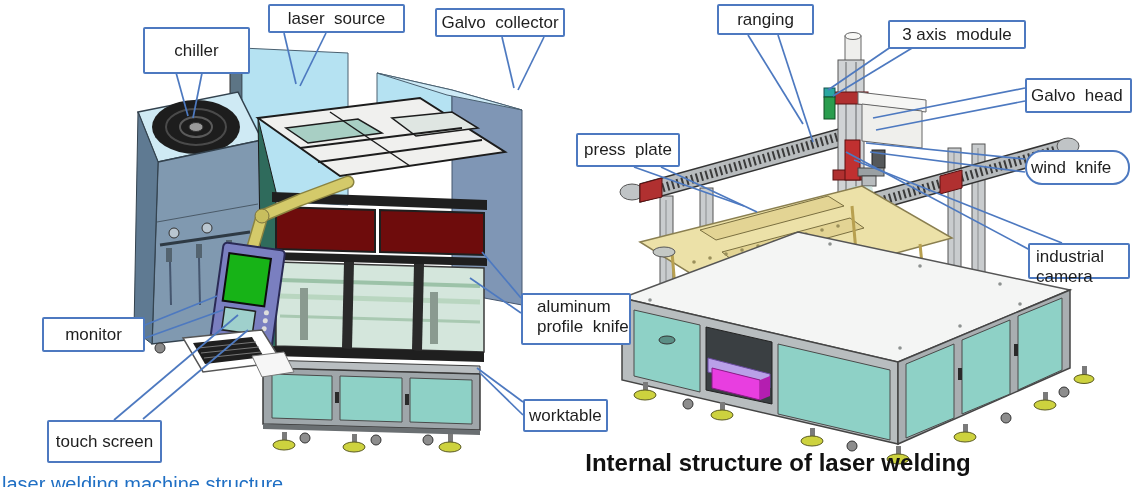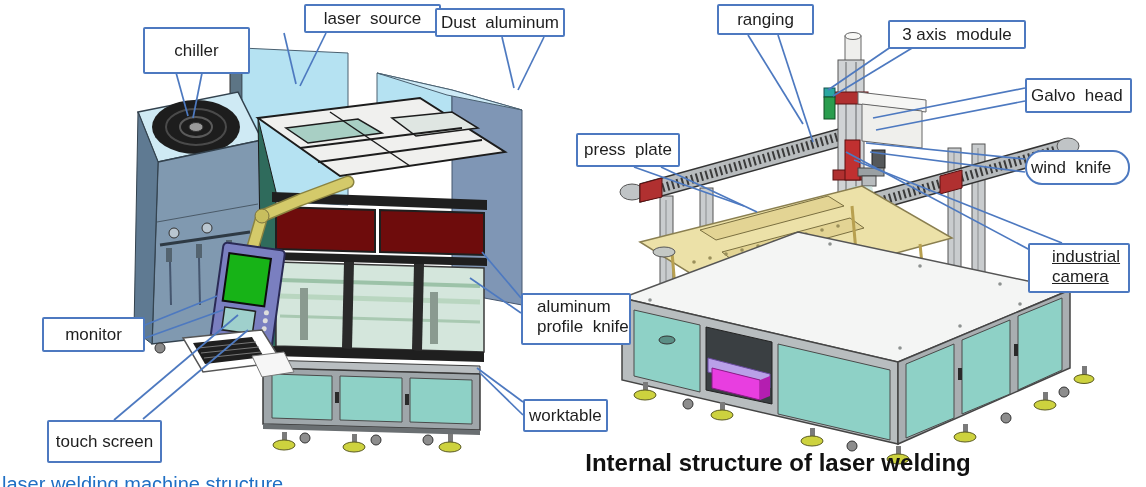--- a/index.html
+++ b/index.html
@@ -304,26 +304,26 @@
       <path d="M521,313 L470,278"></path>
     <path d="M523,402 L477,368"></path>
       <path d="M523,415 L480,373"></path>
   </g>
 </svg>
 
 <div class="callout" style="left:143px;top:27px;width:107px;height:47px;">
   <span>chiller</span>
 </div>
 
-<div class="callout" style="left:268px;top:4px;width:137px;height:29px;margin-left:36px;">
+<div class="callout" style="left:268px;top:4px;width:137px;height:29px;">
   <span>laser  source</span>
 </div>
 
 <div class="callout" style="left:435px;top:8px;width:130px;height:29px;">
-  <span>Dust  aluminum</span>
+  <span>Galvo  collector</span>
 </div>
 
 <div class="callout" style="left:42px;top:317px;width:103px;height:35px;">
   <span>monitor</span>
 </div>
 
 <div class="callout" style="left:47px;top:420px;width:115px;height:43px;">
   <span>touch screen</span>
 </div>
 
@@ -349,19 +349,19 @@
 </div>
 
 <div class="callout left" style="left:1025px;top:150px;width:105px;height:35px;border-radius:17px;">
   <span>wind  knife</span>
 </div>
 
 <div class="callout" style="left:576px;top:133px;width:104px;height:34px;">
   <span>press  plate</span>
 </div>
 
-<div class="callout twoline" style="left:1028px;top:243px;width:102px;height:50px;padding-left:22px;text-decoration:underline;">
+<div class="callout twoline" style="left:1028px;top:243px;width:102px;height:36px;padding-left:6px;">
   <span class="ln">industrial</span>
   <span class="ln">camera</span>
 </div>
 
 <div id="cap-right">Internal structure of laser welding</div>
 <div id="cap-bottom">laser welding machine structure</div>
 
 </body></html>

